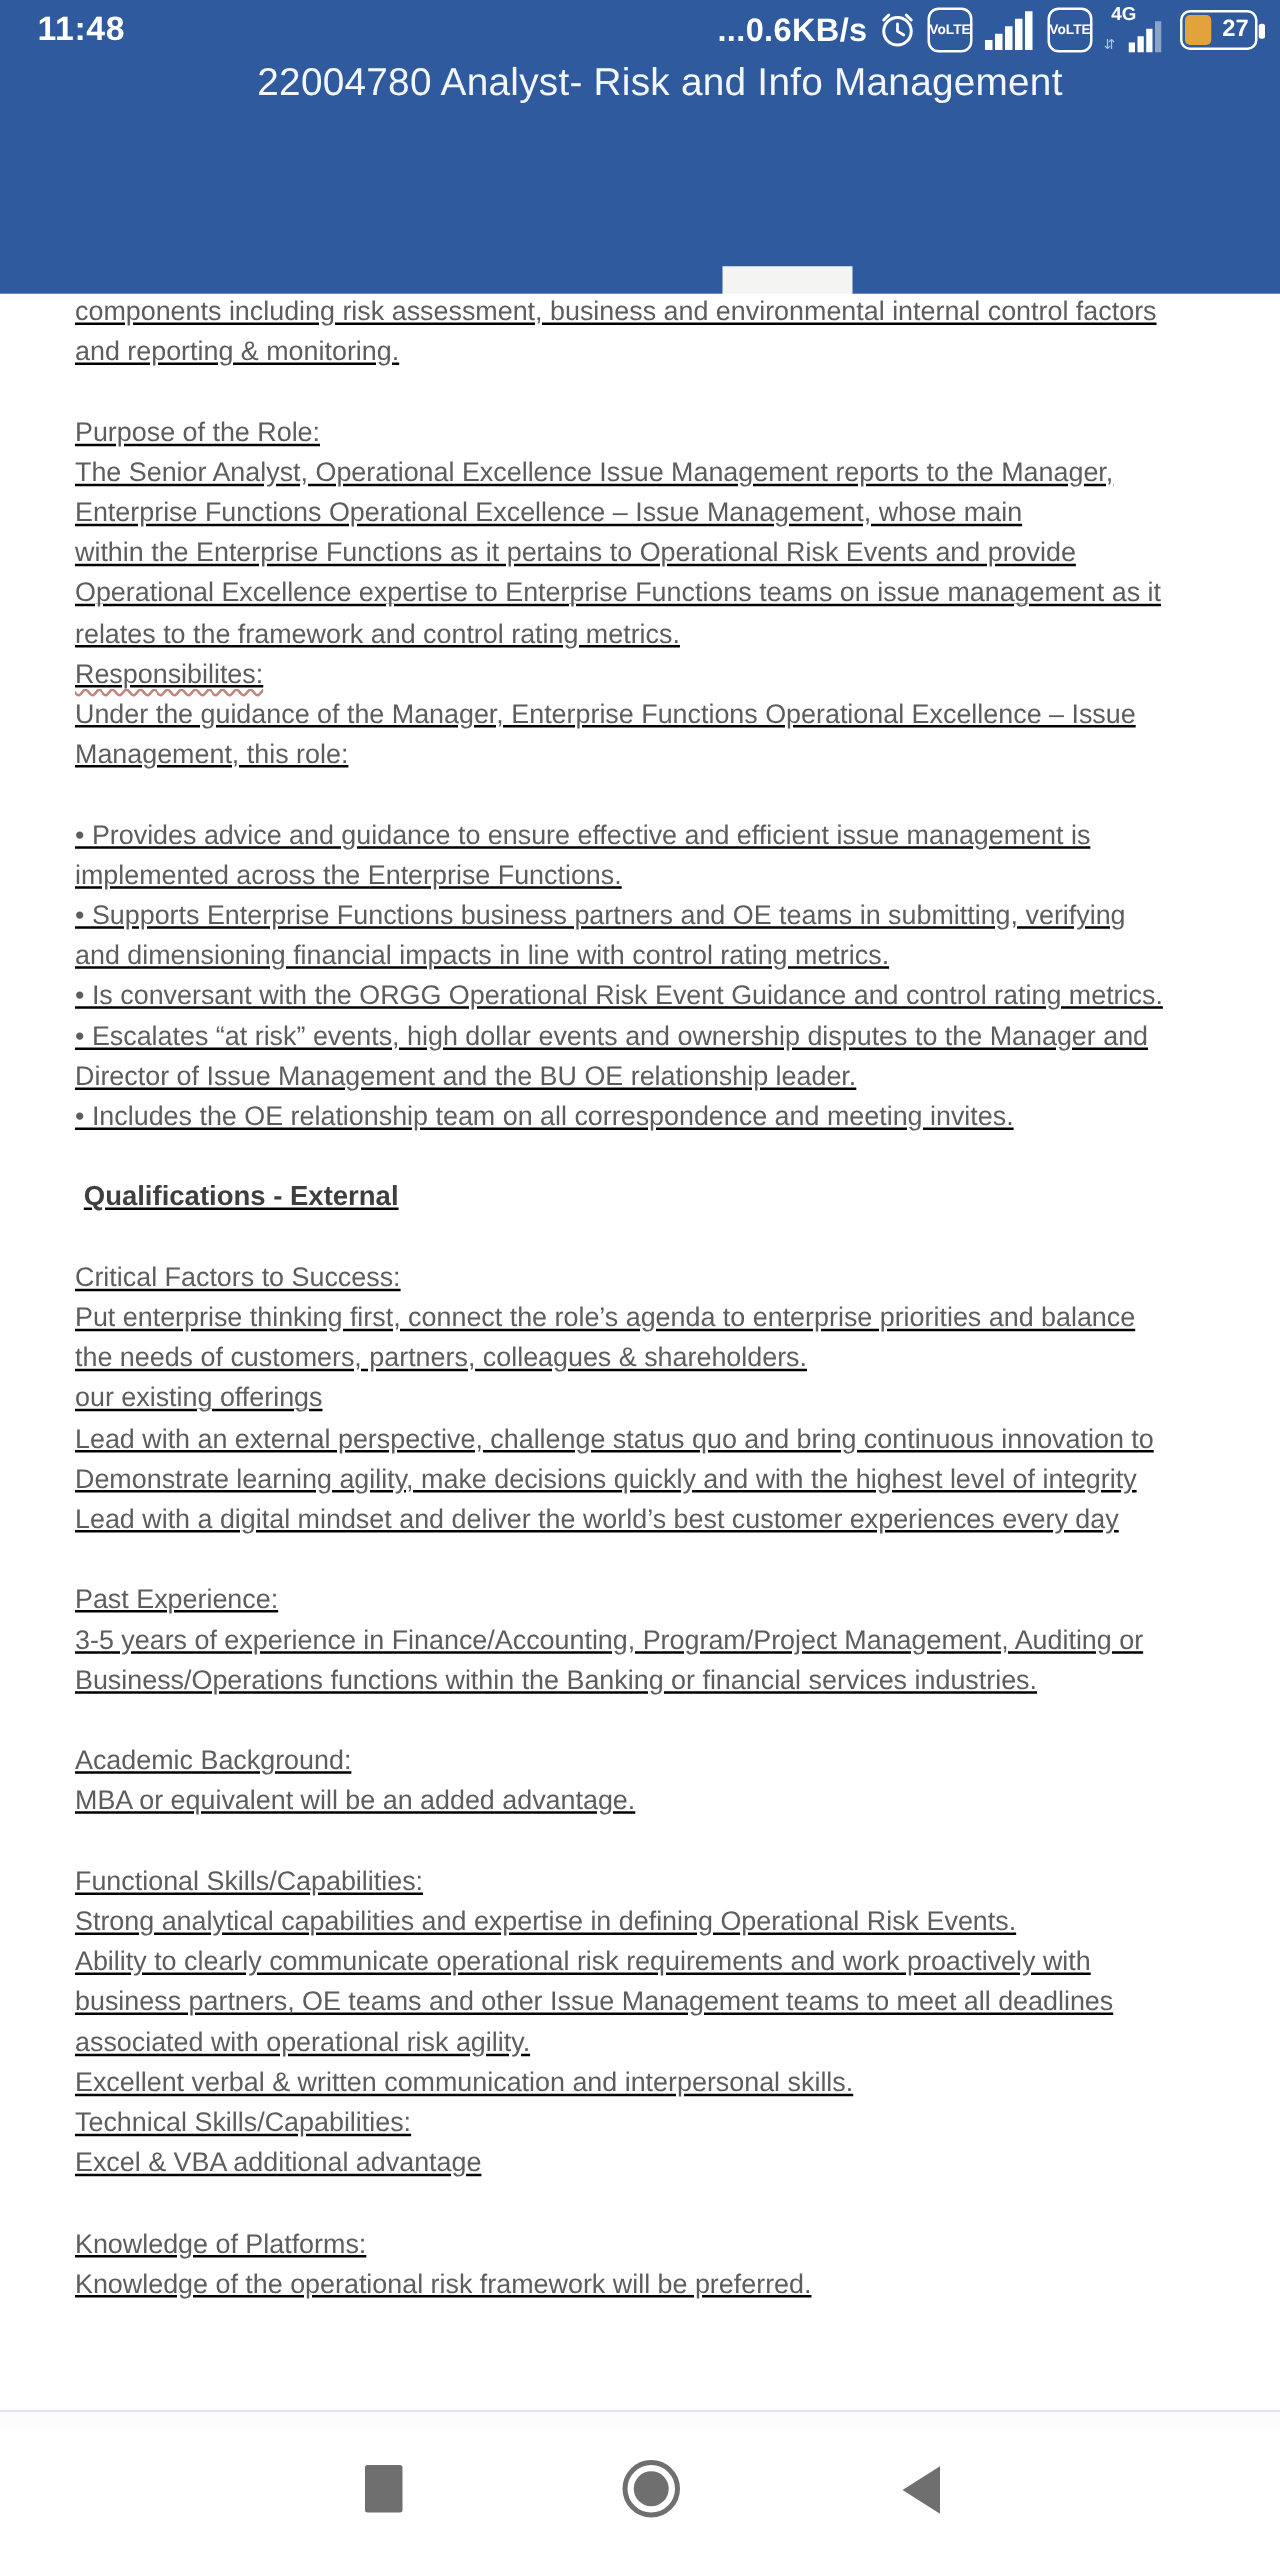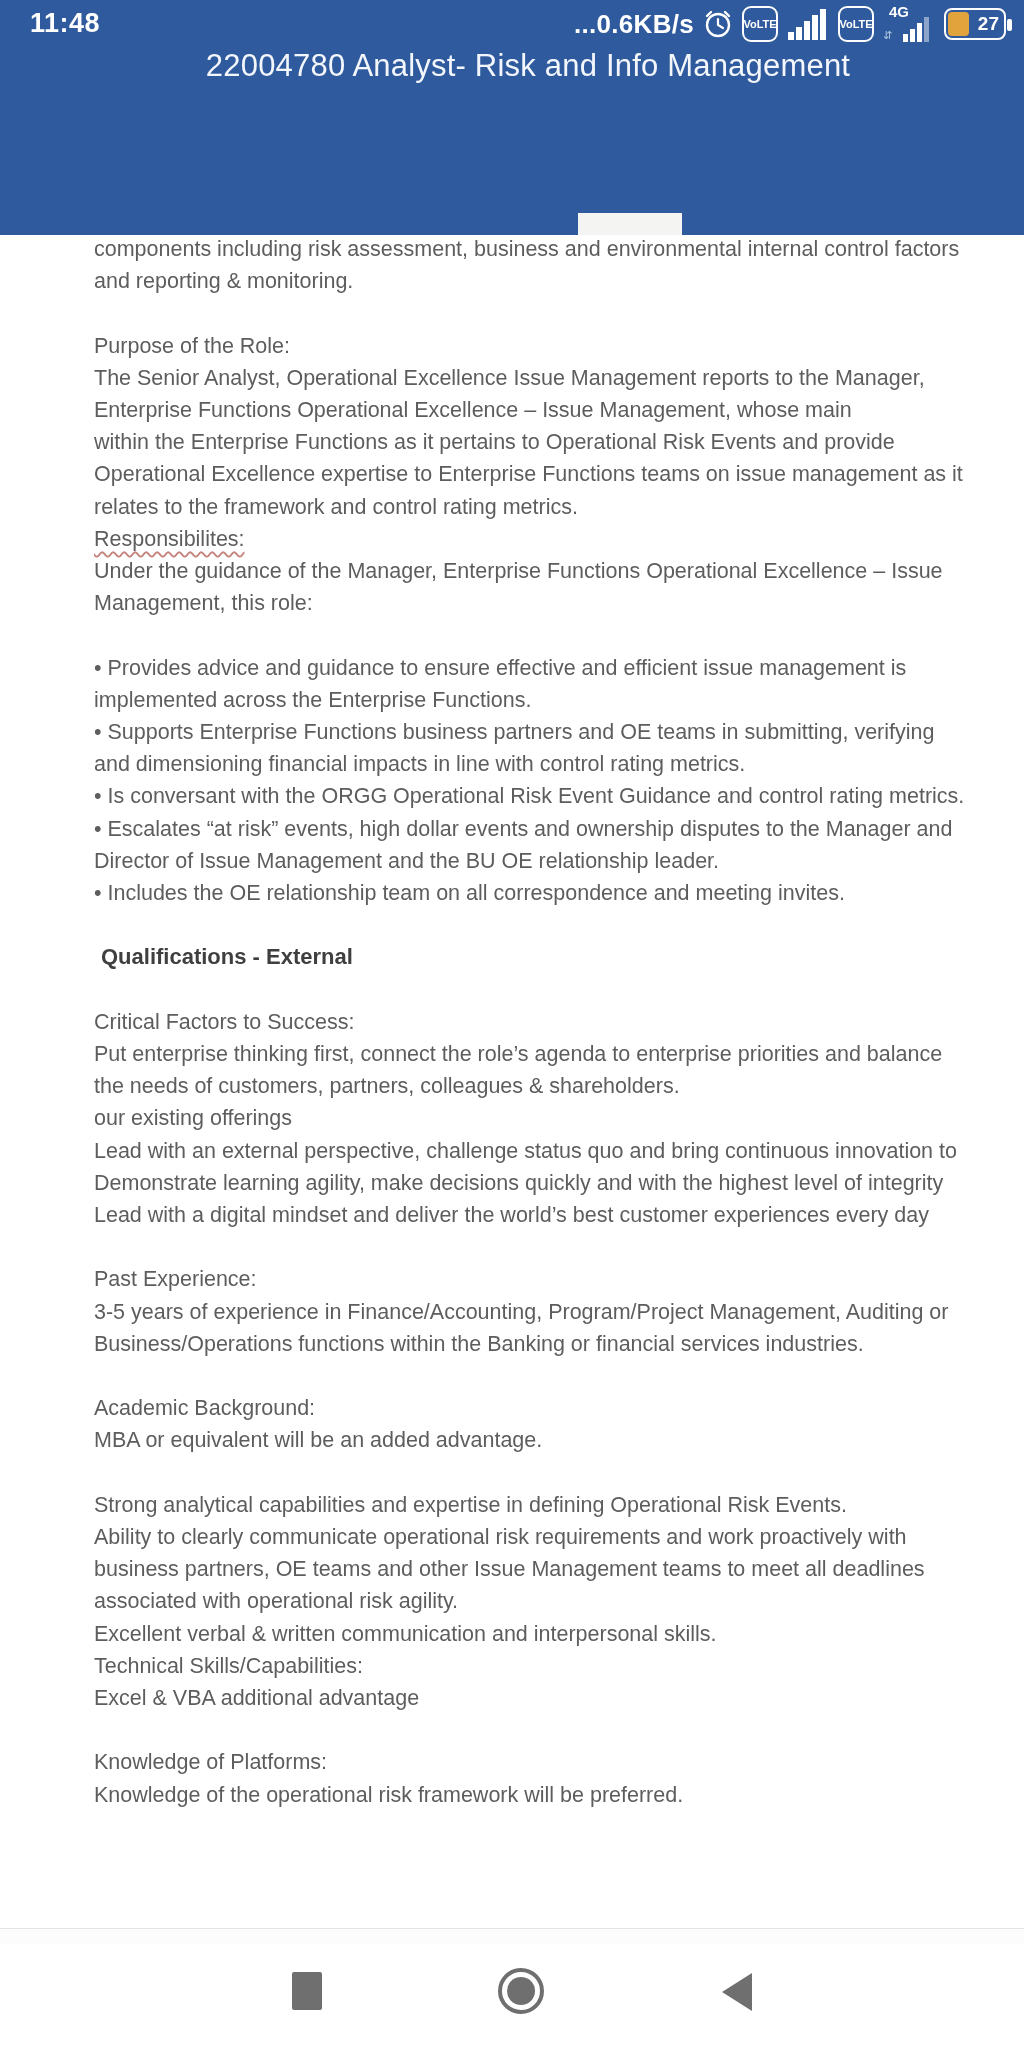--- a/index.html
+++ b/index.html
@@ -27,21 +27,21 @@
   .title-row{position:absolute;top:48px;left:0;right:0;text-align:center;padding-left:32px;}
   .doc-title{color:#f3f7fc;font-size:31px;font-weight:400;letter-spacing:.2px;}
 
   .toolbar{position:absolute;top:100px;left:0;right:0;height:135px;}
   .tb-icon{position:absolute;top:150px;}
   .tb-highlight{position:absolute;left:578px;top:113px;width:104px;height:122px;background:#f4f4f2;
                 display:flex;align-items:center;justify-content:center;}
 
   
   .doc-area{position:absolute;top:235px;left:0;width:1024px;height:1693px;background:#ffffff;overflow:hidden;}
-  .doc-content{margin:-2px 58px 0 94px;}
+  .doc-content{margin:-2px 58px 0 60px;text-decoration:underline;}
   .doc-line{font-size:21.5px;color:#5d5d5d;line-height:32.2px;min-height:32.2px;white-space:nowrap;}
   .doc-line.bold{font-weight:700;color:#3f3f3f;padding-left:7px;font-size:22px;}
   .doc-line.spell{text-decoration:underline;text-decoration-style:wavy;text-decoration-color:#c4837b;
                   text-decoration-thickness:1.5px;text-underline-offset:5px;}
   .page-divider{position:absolute;top:1928px;left:0;width:1024px;height:1px;background:#e4e4e4;}
   .page-strip{position:absolute;top:1929px;left:0;width:1024px;height:15px;background:#fcfcfc;}
 
   
   .nav-bar{position:absolute;top:1944px;left:0;width:1024px;height:104px;background:#ffffff;}
   .nav-square{position:absolute;left:292px;top:28px;width:30px;height:38px;background:#6f6f6f;border-radius:2px;}
@@ -184,20 +184,21 @@
         <div class="doc-line">Demonstrate learning agility, make decisions quickly and with the highest level of integrity</div>
         <div class="doc-line">Lead with a digital mindset and deliver the world’s best customer experiences every day</div>
         <div class="doc-line"></div>
         <div class="doc-line">Past Experience:</div>
         <div class="doc-line">3-5 years of experience in Finance/Accounting, Program/Project Management, Auditing or</div>
         <div class="doc-line">Business/Operations functions within the Banking or financial services industries.</div>
         <div class="doc-line"></div>
         <div class="doc-line">Academic Background:</div>
         <div class="doc-line">MBA or equivalent will be an added advantage.</div>
         <div class="doc-line"></div>
+        <div class="doc-line">Functional Skills/Capabilities:</div>
         <div class="doc-line">Strong analytical capabilities and expertise in defining Operational Risk Events.</div>
         <div class="doc-line">Ability to clearly communicate operational risk requirements and work proactively with</div>
         <div class="doc-line">business partners, OE teams and other Issue Management teams to meet all deadlines</div>
         <div class="doc-line">associated with operational risk agility.</div>
         <div class="doc-line">Excellent verbal &amp; written communication and interpersonal skills.</div>
         <div class="doc-line">Technical Skills/Capabilities:</div>
         <div class="doc-line">Excel &amp; VBA additional advantage</div>
         <div class="doc-line"></div>
         <div class="doc-line">Knowledge of Platforms:</div>
         <div class="doc-line">Knowledge of the operational risk framework will be preferred.</div>

